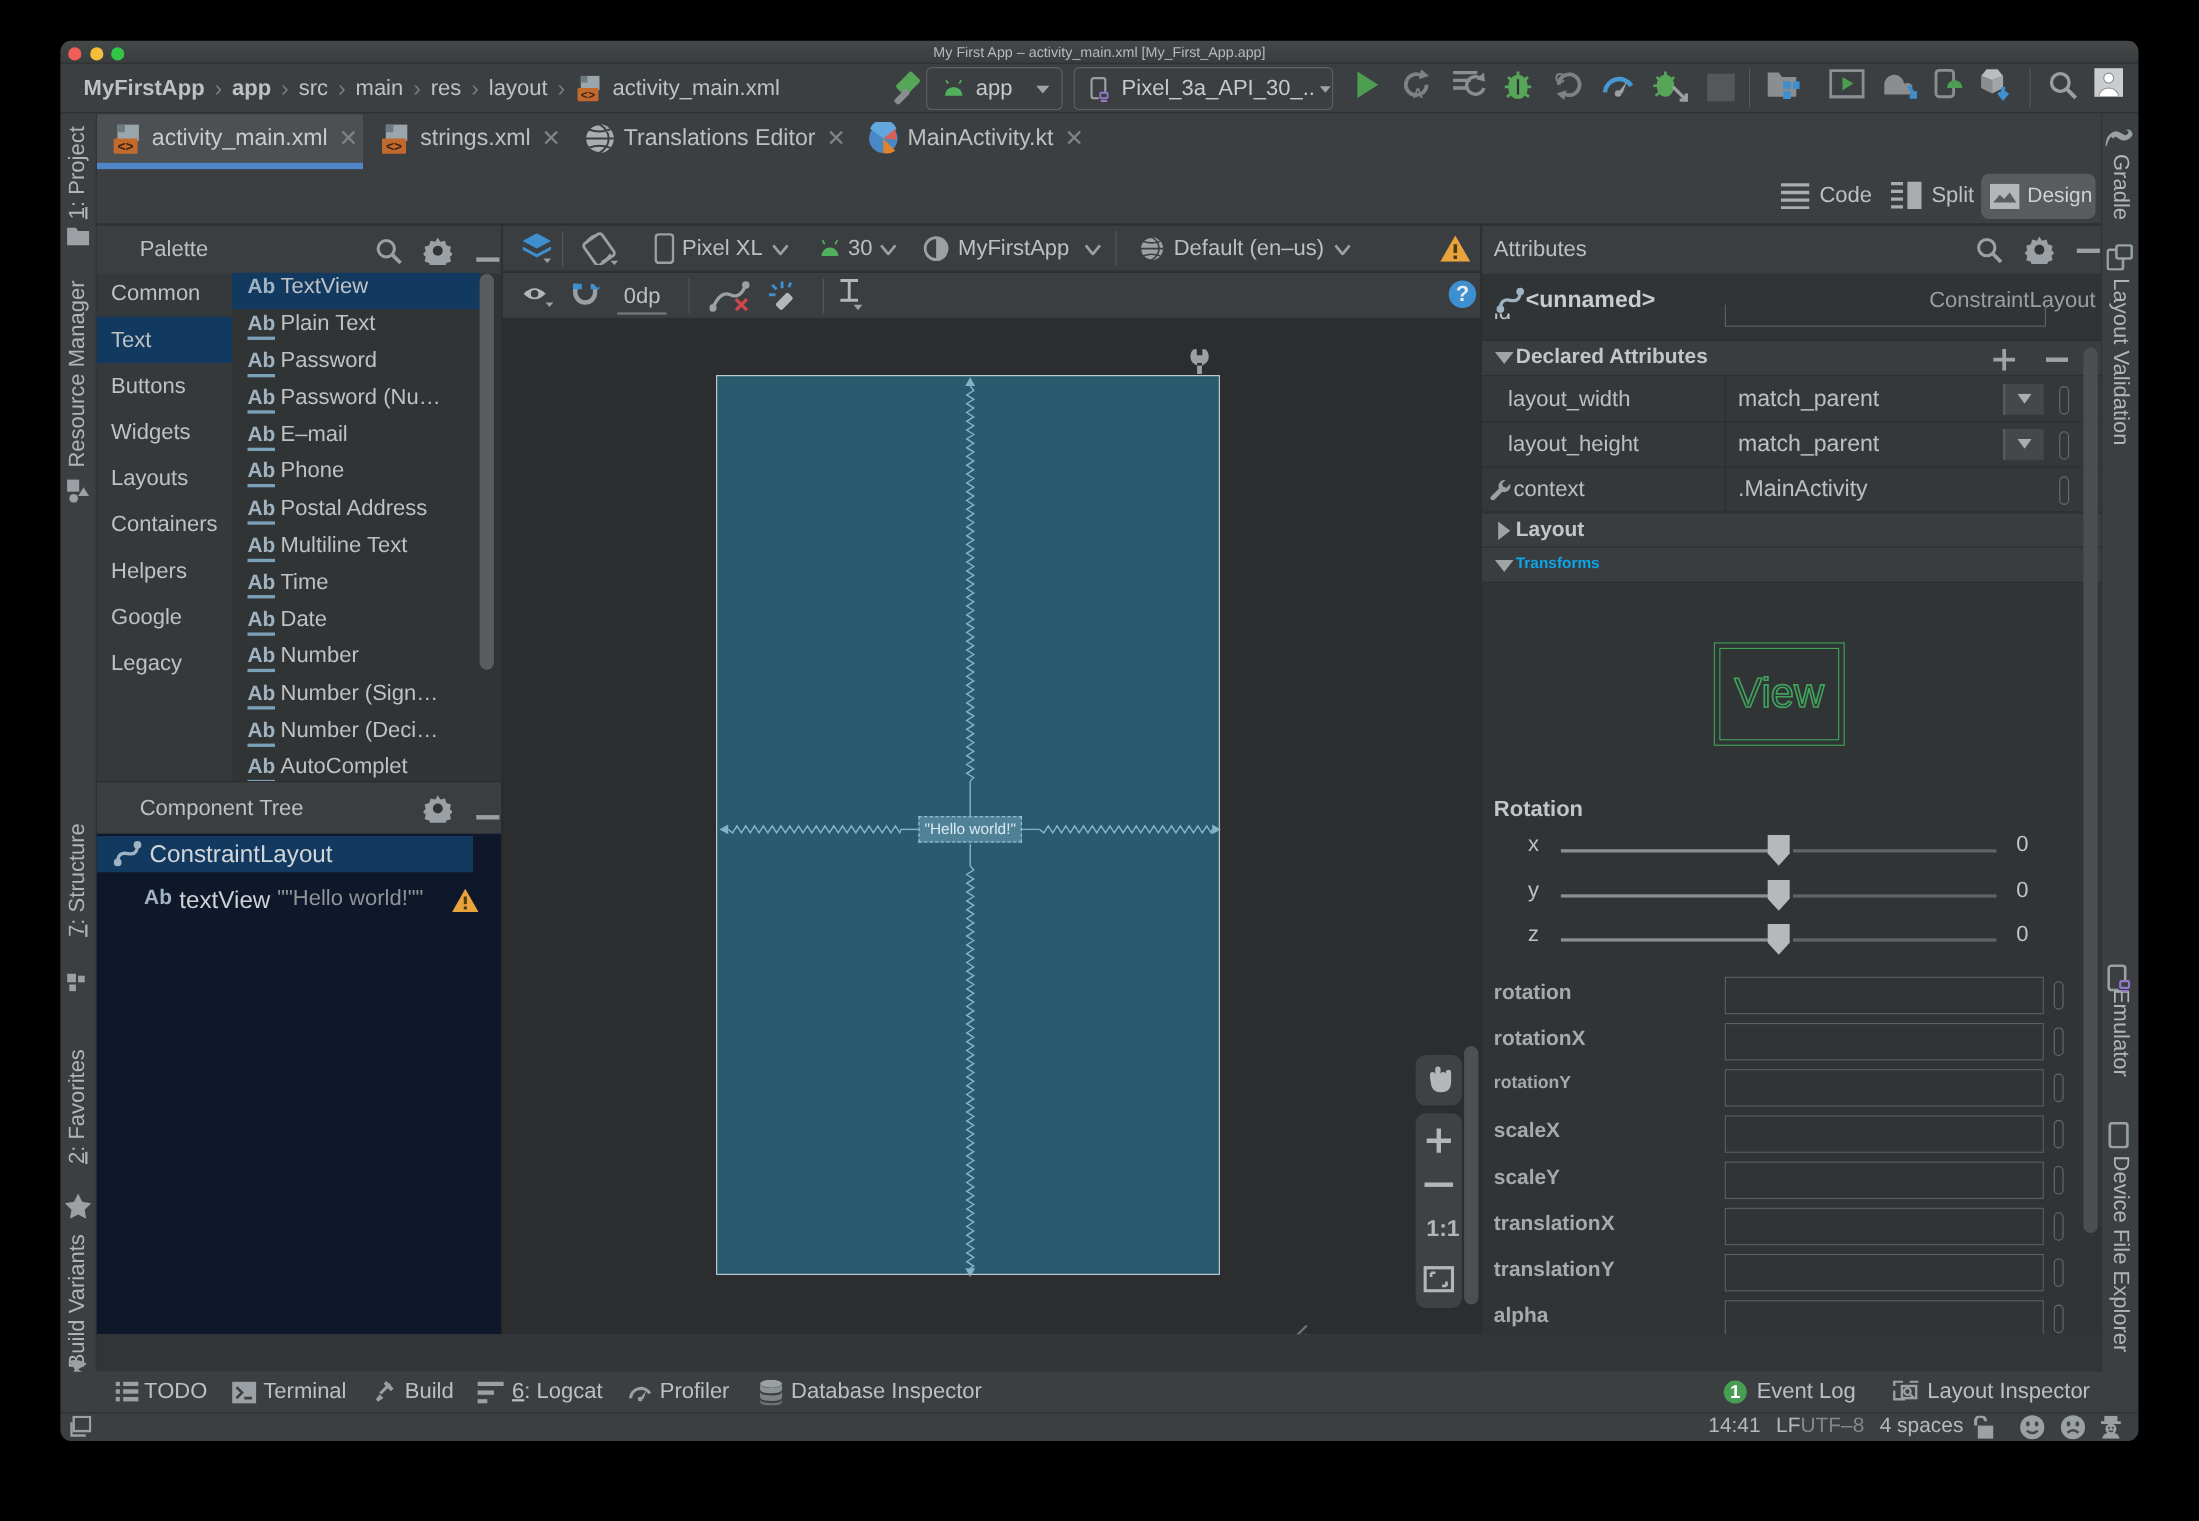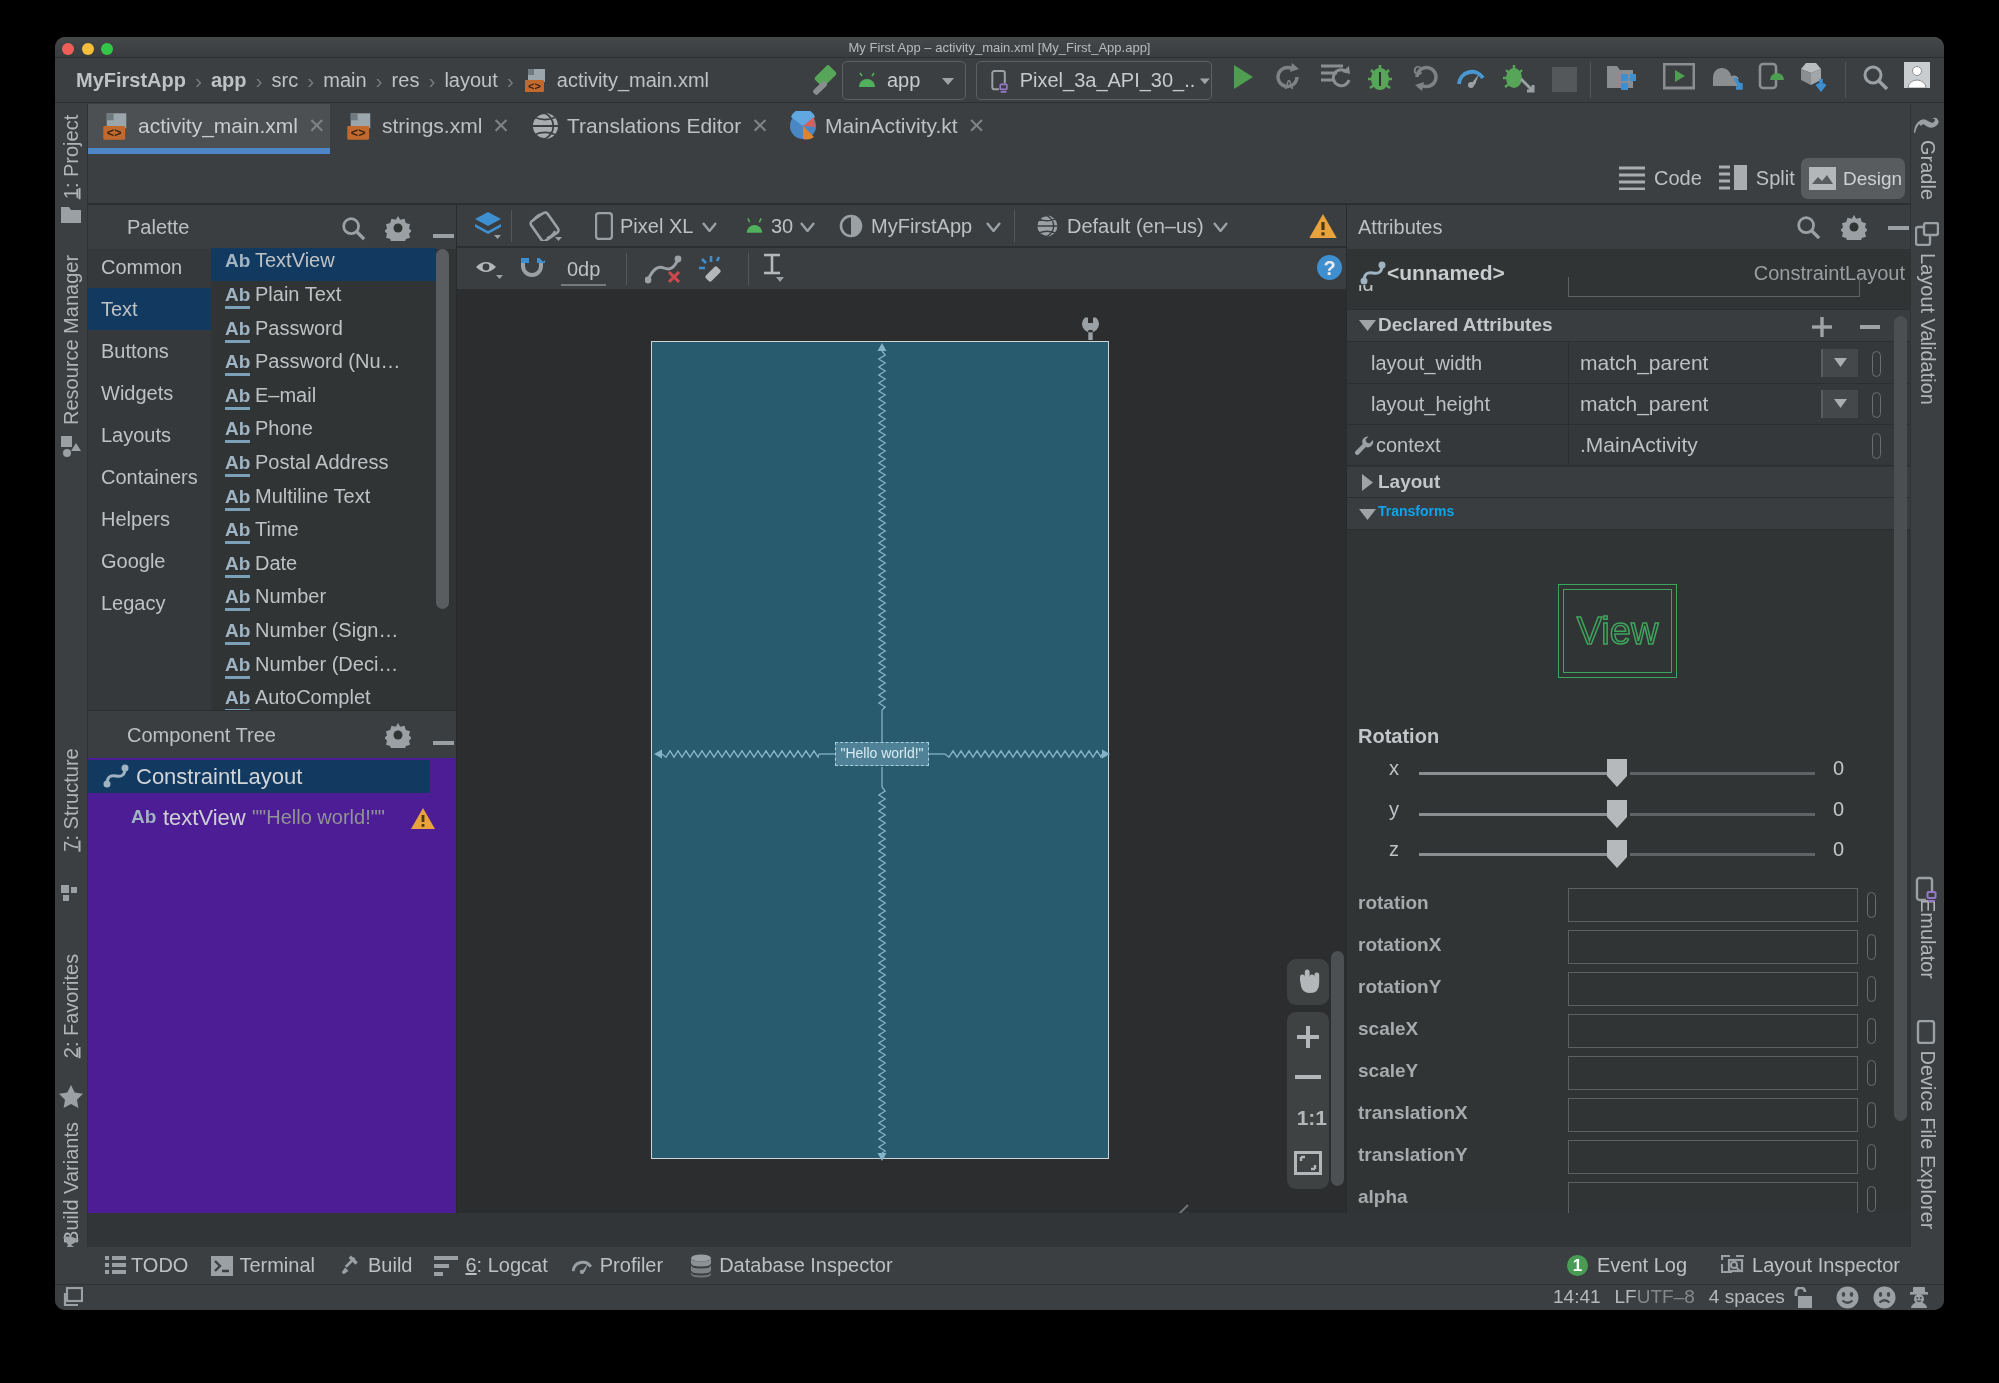--- a/index.html
+++ b/index.html
@@ -366,21 +366,21 @@
       <div style="position:absolute;left:0;top:1px;font-size:19px;font-weight:bold;color:#9fb3c2">Ab<div style="position:absolute;left:0px;top:22px;width:25px;height:3px;background:#7ba1b8"></div></div>
       <div style="position:absolute;left:30px;top:0;font-size:20px;color:#bfc2c4;white-space:nowrap">Number (Deci…</div>
     </div>
     <div class="abs" style="left:137px;top:481px;height:30px">
       <div style="position:absolute;left:0;top:1px;font-size:19px;font-weight:bold;color:#9fb3c2">Ab<div style="position:absolute;left:0px;top:22px;width:25px;height:3px;background:#7ba1b8"></div></div>
       <div style="position:absolute;left:30px;top:0;font-size:20px;color:#bfc2c4;white-space:nowrap">AutoComplet</div>
     </div>
     <div class="abs" style="left:348px;top:44px;width:13px;height:360px;background:#595d5f;border-radius:7px"></div>
   </div>
 
-  <div class="abs" id="comptree" style="left:33px;top:673px;width:368px;height:503px;background:#4c1d95;border-top:1px solid #2a2d2f">
+  <div class="abs" id="comptree" style="left:33px;top:673px;width:368px;height:503px;background:#0f172a;border-top:1px solid #2a2d2f">
     <div class="abs" style="left:0;top:0;width:368px;height:47px;background:#3b3e40"></div>
     <div class="abs txt" style="left:39px;top:13px;font-size:20px">Component Tree</div>
     <svg class="abs" width="26" height="26" viewBox="0 0 26 26" style="left:297px;top:11px">
         <path d="M13 1 l2.2 3.8 4.3 -1 1.3 4.2 4.2 1.3 -1 4.3 3 2.4 -3 2.4 1 4.3 -4.2 1.3 -1.3 4.2 -4.3 -1 -2.2 3.8 -2.2 -3.8 -4.3 1 -1.3 -4.2 -4.2 -1.3 1 -4.3 -3 -2.4 3 -2.4 -1 -4.3 4.2 -1.3 1.3 -4.2 4.3 1z" fill="#9aa0a3"></path>
         <circle cx="13" cy="13" r="4.5" fill="#313435"></circle>
       </svg>
     <div class="abs" style="left:345px;top:30px;width:21px;height:4px;background:#9aa0a3"></div>
     <div class="abs" style="left:0;top:49px;width:342px;height:33px;background:#123a61"></div>
     <svg class="abs" width="26" height="24" viewBox="0 0 26 24" style="left:15px;top:53px">
         <path d="M4 20 Q4 10 13 12 Q22 14 22 4" fill="none" stroke="#9fb3c2" stroke-width="3"></path>
@@ -657,21 +657,21 @@
         <path d="M1 1 h20 v17 l-10 11 -10 -11z" fill="#b6b9bb"></path>
       </svg>
     <div class="abs" style="left:486px;top:633px;width:20px;font-size:20px;color:#c3c6c8">0</div>
 
     <div class="abs" style="left:11px;top:687px;font-size:19px;font-weight:bold;color:#a6aaac">rotation</div>
     <div class="abs" style="left:221px;top:683px;width:290px;height:34px;border:1.6px solid #5c6062"></div>
     <div class="abs pill" style="left:520px;top:687px"></div>
     <div class="abs" style="left:11px;top:729px;font-size:19px;font-weight:bold;color:#a6aaac">rotationX</div>
     <div class="abs" style="left:221px;top:725px;width:290px;height:34px;border:1.6px solid #5c6062"></div>
     <div class="abs pill" style="left:520px;top:729px"></div>
-    <div class="abs" style="left:11px;top:771px;font-size:19px;font-weight:bold;color:#a6aaac">rotationY</div>
+    <div class="abs" style="left:11px;top:771px;font-size:16px;font-weight:bold;color:#a6aaac">rotationY</div>
     <div class="abs" style="left:221px;top:767px;width:290px;height:34px;border:1.6px solid #5c6062"></div>
     <div class="abs pill" style="left:520px;top:771px"></div>
     <div class="abs" style="left:11px;top:813px;font-size:19px;font-weight:bold;color:#a6aaac">scaleX</div>
     <div class="abs" style="left:221px;top:809px;width:290px;height:34px;border:1.6px solid #5c6062"></div>
     <div class="abs pill" style="left:520px;top:813px"></div>
     <div class="abs" style="left:11px;top:855px;font-size:19px;font-weight:bold;color:#a6aaac">scaleY</div>
     <div class="abs" style="left:221px;top:851px;width:290px;height:34px;border:1.6px solid #5c6062"></div>
     <div class="abs pill" style="left:520px;top:855px"></div>
     <div class="abs" style="left:11px;top:897px;font-size:19px;font-weight:bold;color:#a6aaac">translationX</div>
     <div class="abs" style="left:221px;top:893px;width:290px;height:34px;border:1.6px solid #5c6062"></div>

